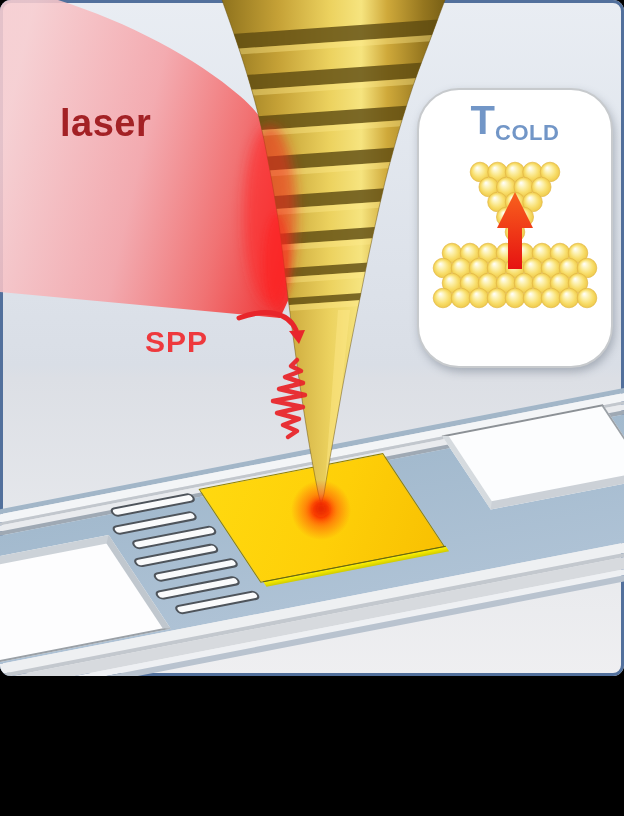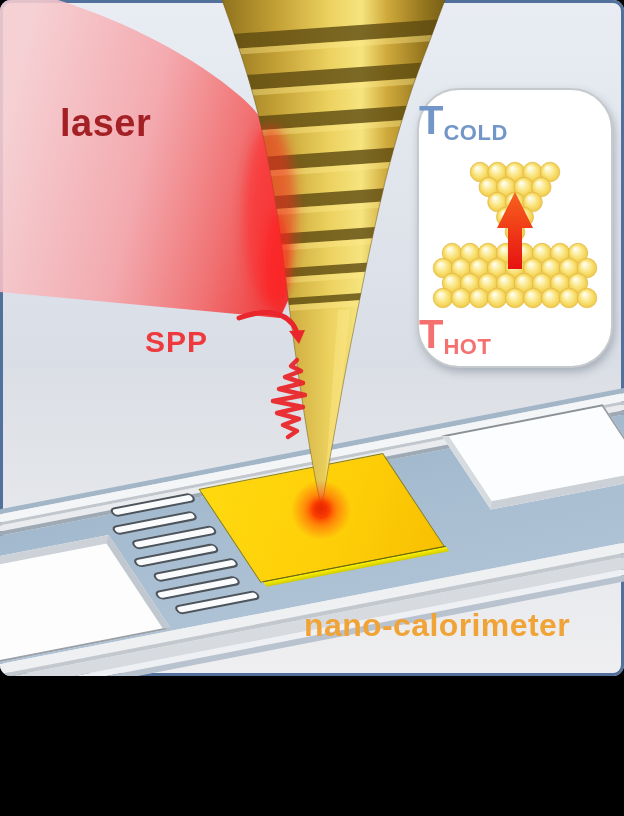--- a/index.html
+++ b/index.html
@@ -34,21 +34,21 @@
   
   .lbl{position:absolute;font-weight:700;z-index:3;white-space:nowrap;}
   #laserLbl{left:60px;top:102px;font-size:38px;letter-spacing:.5px;}
   #sppLbl{left:145px;top:294px;font-size:30px;letter-spacing:1px;}
   #caloLbl{left:304px;top:607px;font-size:32px;letter-spacing:.4px;}
   
   #inset{position:absolute;left:417px;top:88px;width:196px;height:280px;background:#fff;
          border:2px solid #c7cacd;border-radius:42px;z-index:4;box-sizing:border-box;
          box-shadow:2px 4px 8px rgba(90,100,115,.4);}
   #inset svg{position:absolute;left:0;top:0;}
-  .tlabel{position:absolute;width:100%;text-align:left;font-weight:700;font-size:40px;z-index:2;}
+  .tlabel{position:absolute;width:100%;text-align:center;font-weight:700;font-size:40px;z-index:2;}
   .tlabel sub{font-size:22px;font-weight:700;vertical-align:-6px;letter-spacing:.5px;}
   #tcold{top:8px;} #thot{top:222px;}
 </style>
 </head>
 <body>
 
 <div id="stage">
   <div id="scene">
 
     <div id="chip">
@@ -153,21 +153,20 @@
       <circle cx="321" cy="509" r="7" fill="#e41300" opacity=".85" filter="url(#soft3)"></circle>
 
       <polyline fill="none" stroke="#e8262b" stroke-width="4.5" stroke-linejoin="round" stroke-linecap="round" opacity=".95" points="297,360 291,366 301,371 285,377 303,383 279,389 305,395 273,401 303,407
                         277,413 299,419 283,425 297,431 288,437"></polyline>
       <path fill="none" stroke="#e8262b" stroke-width="5" stroke-linecap="round" d="M239,318 C266,308 288,312 296,330"></path>
       <polygon fill="#e8262b" points="299,344 289,331 305,330"></polygon>
     </svg>
 
     <div class="lbl" id="laserLbl" style="color: rgb(163, 33, 37);">laser</div>
     <div class="lbl" id="sppLbl" style="color: rgb(238, 57, 61); margin-top: 31px;">SPP</div>
-    <div class="lbl" id="caloLbl" style="color: rgb(240, 164, 55);">nano-calorimeter</div>
 
     <div id="inset">
       <div class="tlabel" id="tcold" style="color: rgb(114, 150, 199);">
         <span>T</span><sub>COLD</sub>
       </div>
       <svg width="192" height="276" viewBox="0 0 192 276">
         <defs>
           <radialGradient id="sphG" fx=".35" fy=".28">
             <stop offset="0" stop-color="#ffffff"></stop>
             <stop offset=".38" stop-color="#fcf0ab"></stop>
@@ -226,18 +225,15 @@
             <circle cx="78" cy="208" r="9.8" fill="url(#sphG)" stroke="#e3b845" stroke-width=".7"></circle>
             <circle cx="96" cy="208" r="9.8" fill="url(#sphG)" stroke="#e3b845" stroke-width=".7"></circle>
             <circle cx="114" cy="208" r="9.8" fill="url(#sphG)" stroke="#e3b845" stroke-width=".7"></circle>
             <circle cx="132" cy="208" r="9.8" fill="url(#sphG)" stroke="#e3b845" stroke-width=".7"></circle>
             <circle cx="150" cy="208" r="9.8" fill="url(#sphG)" stroke="#e3b845" stroke-width=".7"></circle>
             <circle cx="168" cy="208" r="9.8" fill="url(#sphG)" stroke="#e3b845" stroke-width=".7"></circle>
           </g>
         <rect x="89" y="136" width="14" height="43" fill="url(#arrowG)"></rect>
         <polygon points="96,102 78,138 114,138" fill="url(#arrowG)"></polygon>
       </svg>
-      <div class="tlabel" id="thot" style="color: rgb(245, 113, 111);">
-        <span>T</span><sub>HOT</sub>
-      </div>
     </div>
   </div>
 </div>
 
 </body></html>

